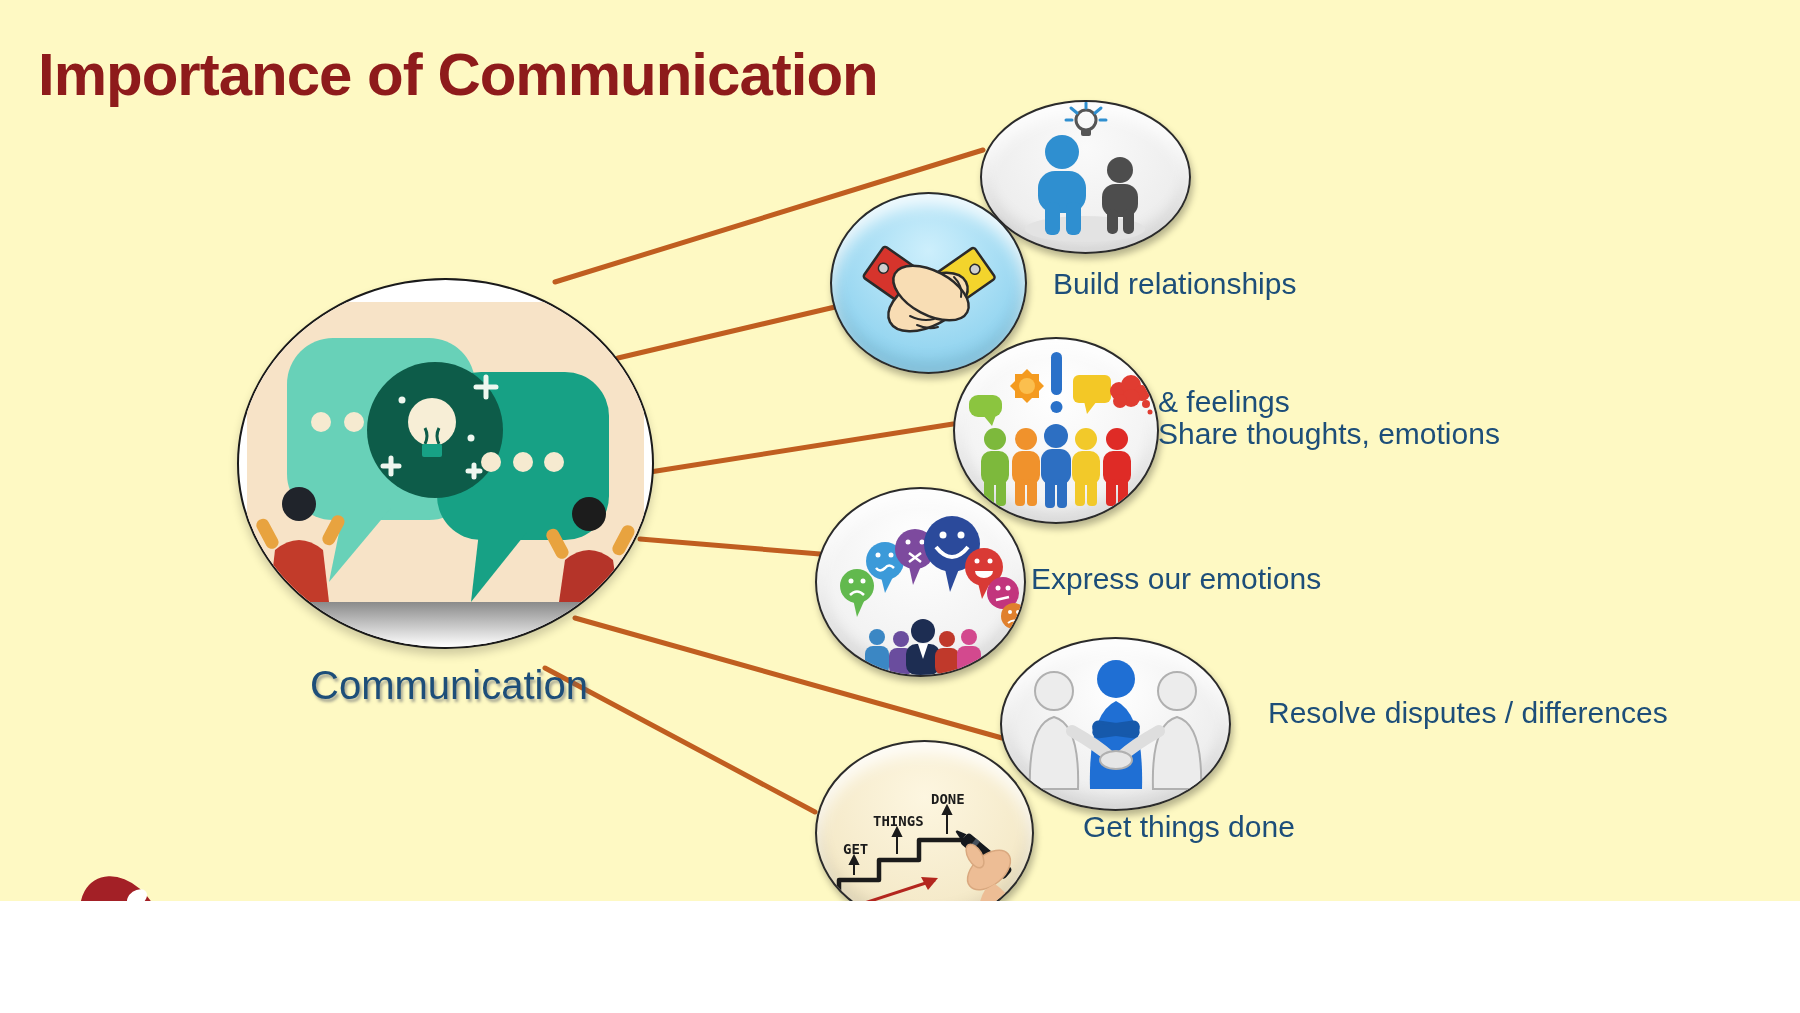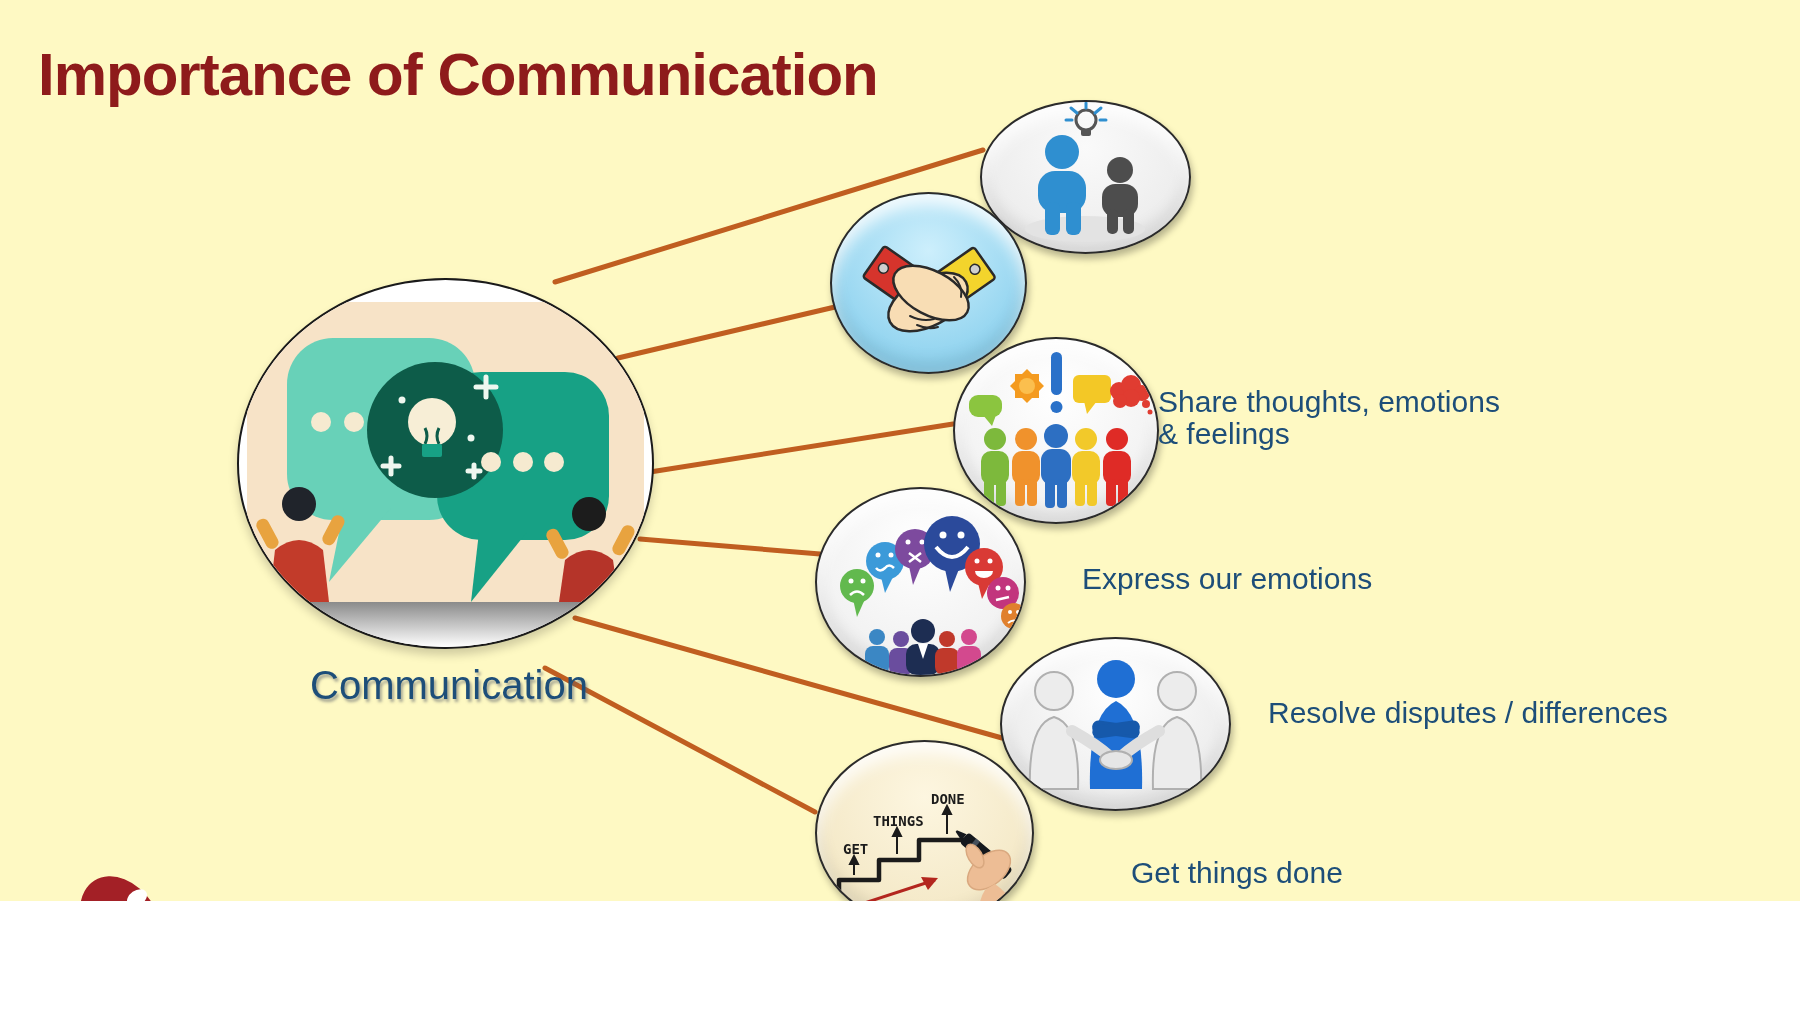--- a/index.html
+++ b/index.html
@@ -33,23 +33,23 @@
   .b-share   {left:953px; top:337px; width:202px; height:183px; background:radial-gradient(circle at 50% 30%, #ffffff, #f0f0f0 80%);}
   .b-express {left:815px; top:487px; width:207px; height:186px; background:radial-gradient(circle at 50% 30%, #ffffff, #efefef 80%);}
   .b-resolve {left:1000px;top:637px; width:227px; height:170px; background:radial-gradient(circle at 50% 30%, #ffffff, #eaeaea 82%);}
   .b-get     {left:815px; top:740px; width:215px; height:182px; background:radial-gradient(circle at 50% 30%, #fdf6e0, #f3e7c4 80%);}
   .spoke-label{
     position:absolute; font-size:30px; color:#1d4e79; line-height:32px; white-space:nowrap;
   }
   .l-acquire {left:1225px; top:157px;}
   .l-build   {left:1053px; top:268px;}
   .l-share   {left:1158px; top:386px;}
-  .l-express {left:1042px; top:563px;padding-left:40px;}
+  .l-express {left:991px; top:563px;padding-left:40px;}
   .l-resolve {left:1233px; top:697px;margin-left:35px;}
-  .l-get     {left:1083px; top:857px;margin-left:48px;}
+  .l-get     {left:1083px; top:811px;}
   .page-number{
     position:absolute; left:1695px; top:950px; width:50px; text-align:center;
     font-size:36px; color:#33506e;
   }
   .logo{position:absolute; left:55px; top:868px; width:112px; height:126px;}
 </style>
 </head>
 <body>
 
 <div class="slide">
@@ -328,23 +328,26 @@
           <rect x="143" y="104" width="14" height="5" fill="#46505c"></rect>
           <polygon points="146,94 154,94 151,84 149,84" fill="#14181d"></polygon>
         </g>
         <ellipse cx="172" cy="128" rx="25" ry="15" transform="rotate(-40 172 128)" fill="#edbd95" stroke="#d9a87f" stroke-width="1.5"></ellipse>
         <ellipse cx="158" cy="114" rx="7" ry="13" transform="rotate(-30 158 114)" fill="#edbd95" stroke="#d9a87f" stroke-width="1.5"></ellipse>
         <path d="M178,142 Q200,158 205,182 L162,182 Q160,160 168,148 Z" fill="#edbd95"></path>
       </g>
     </svg>
   </div>
 
+  <div class="spoke-label l-build">
+    <div>Build relationships</div>
+  </div>
   <div class="spoke-label l-share">
+    <div>&amp; feelings</div>
     <div>Share thoughts, emotions</div>
-    <div>&amp; feelings</div>
   </div>
   <div class="spoke-label l-express">
     <div>Express our emotions</div>
   </div>
   <div class="spoke-label l-resolve">
     <div>Resolve disputes / differences</div>
   </div>
   <div class="spoke-label l-get">
     <div>Get things done</div>
   </div>

